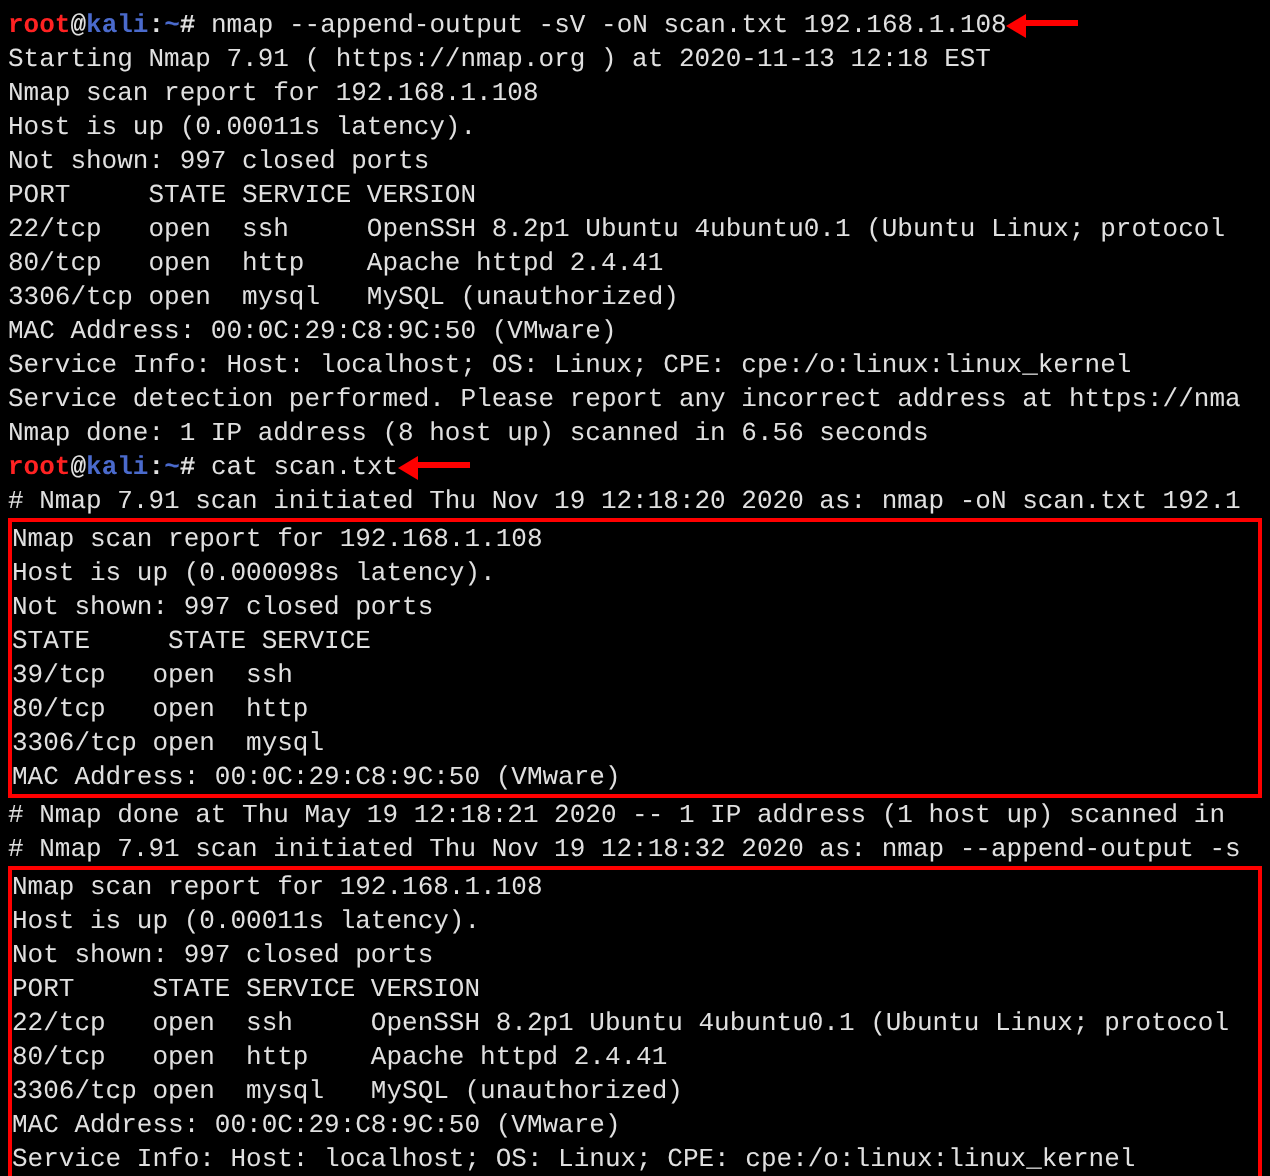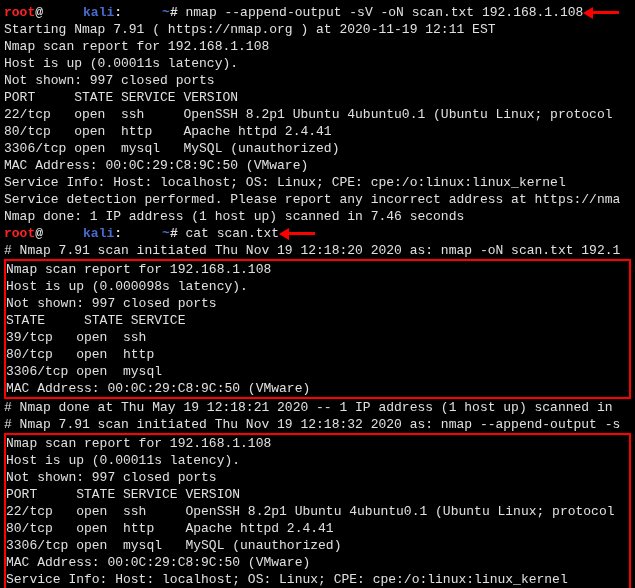--- a/index.html
+++ b/index.html
@@ -9,21 +9,21 @@
     font-family: 'Courier New', monospace;
     font-size: 13px;
     line-height: 17px;
     color: #e0e0e0;
     width: 627px;
     overflow: hidden;
     white-space: nowrap;
   }
   .line { white-space: pre; }
   .prompt-user { color: #ff2222; font-weight: bold; text-align: right; }
-  .prompt-host { color: #4a6acc; font-weight: bold; margin-left: 40px; }
+  .prompt-host { color: #4a6acc; font-weight: bold; }
   .prompt-sep { color: #e0e0e0; font-weight: bold; }
   .cmd { color: #e0e0e0; }
   .arrow {
     display: inline-block;
     color: #ff0000;
     font-size: 18px;
     font-weight: bold;
     vertical-align: middle;
     margin-left: 8px;
     position: relative;
@@ -53,33 +53,33 @@
     padding: 0px 2px;
     margin: 0;
   }
   .box .line { margin-left: -2px; }
 </style>
 </head>
 <body>
 
 <div class="line"><span class="prompt-user">root</span><span class="prompt-sep">@</span><span class="prompt-host">kali</span><span class="prompt-sep">:</span><span class="prompt-host">~</span><span class="prompt-sep"># </span><span class="cmd">nmap --append-output -sV -oN scan.txt 192.168.1.108</span><span class="arrow"></span></div>
 
-<div class="line">Starting Nmap 7.91 ( https://nmap.org ) at 2020-11-19 12:11 EST</div>
+<div class="line">Starting Nmap 7.91 ( https://nmap.org ) at 2020-11-13 12:18 EST</div>
 <div class="line">Nmap scan report for 192.168.1.108</div>
 <div class="line">Host is up (0.00011s latency).</div>
 <div class="line">Not shown: 997 closed ports</div>
 <div class="line">PORT     STATE SERVICE VERSION</div>
 <div class="line">22/tcp   open  ssh     OpenSSH 8.2p1 Ubuntu 4ubuntu0.1 (Ubuntu Linux; protocol</div>
 <div class="line">80/tcp   open  http    Apache httpd 2.4.41</div>
 <div class="line">3306/tcp open  mysql   MySQL (unauthorized)</div>
 <div class="line">MAC Address: 00:0C:29:C8:9C:50 (VMware)</div>
 <div class="line">Service Info: Host: localhost; OS: Linux; CPE: cpe:/o:linux:linux_kernel</div>
 <div class="line"></div>
 <div class="line">Service detection performed. Please report any incorrect address at https://nma</div>
-<div class="line">Nmap done: 1 IP address (1 host up) scanned in 7.46 seconds</div>
+<div class="line">Nmap done: 1 IP address (8 host up) scanned in 6.56 seconds</div>
 
 <div class="line"><span class="prompt-user">root</span><span class="prompt-sep">@</span><span class="prompt-host">kali</span><span class="prompt-sep">:</span><span class="prompt-host">~</span><span class="prompt-sep"># </span><span class="cmd">cat scan.txt</span><span class="arrow"></span></div>
 
 <div class="line"># Nmap 7.91 scan initiated Thu Nov 19 12:18:20 2020 as: nmap -oN scan.txt 192.1</div>
 
 <div class="box">
 <div class="line">Nmap scan report for 192.168.1.108</div>
 <div class="line">Host is up (0.000098s latency).</div>
 <div class="line">Not shown: 997 closed ports</div>
 <div class="line">STATE     STATE SERVICE</div>

